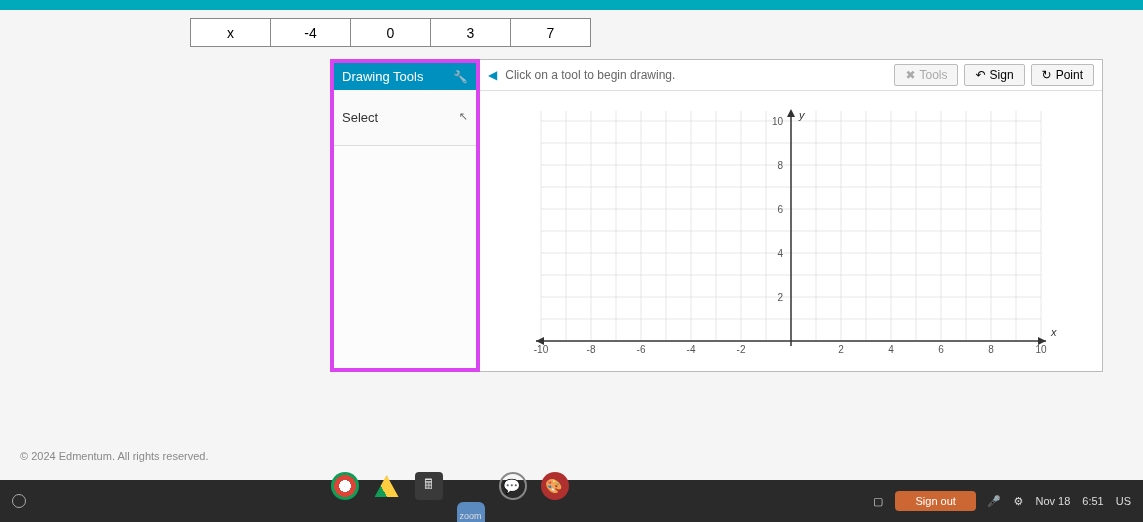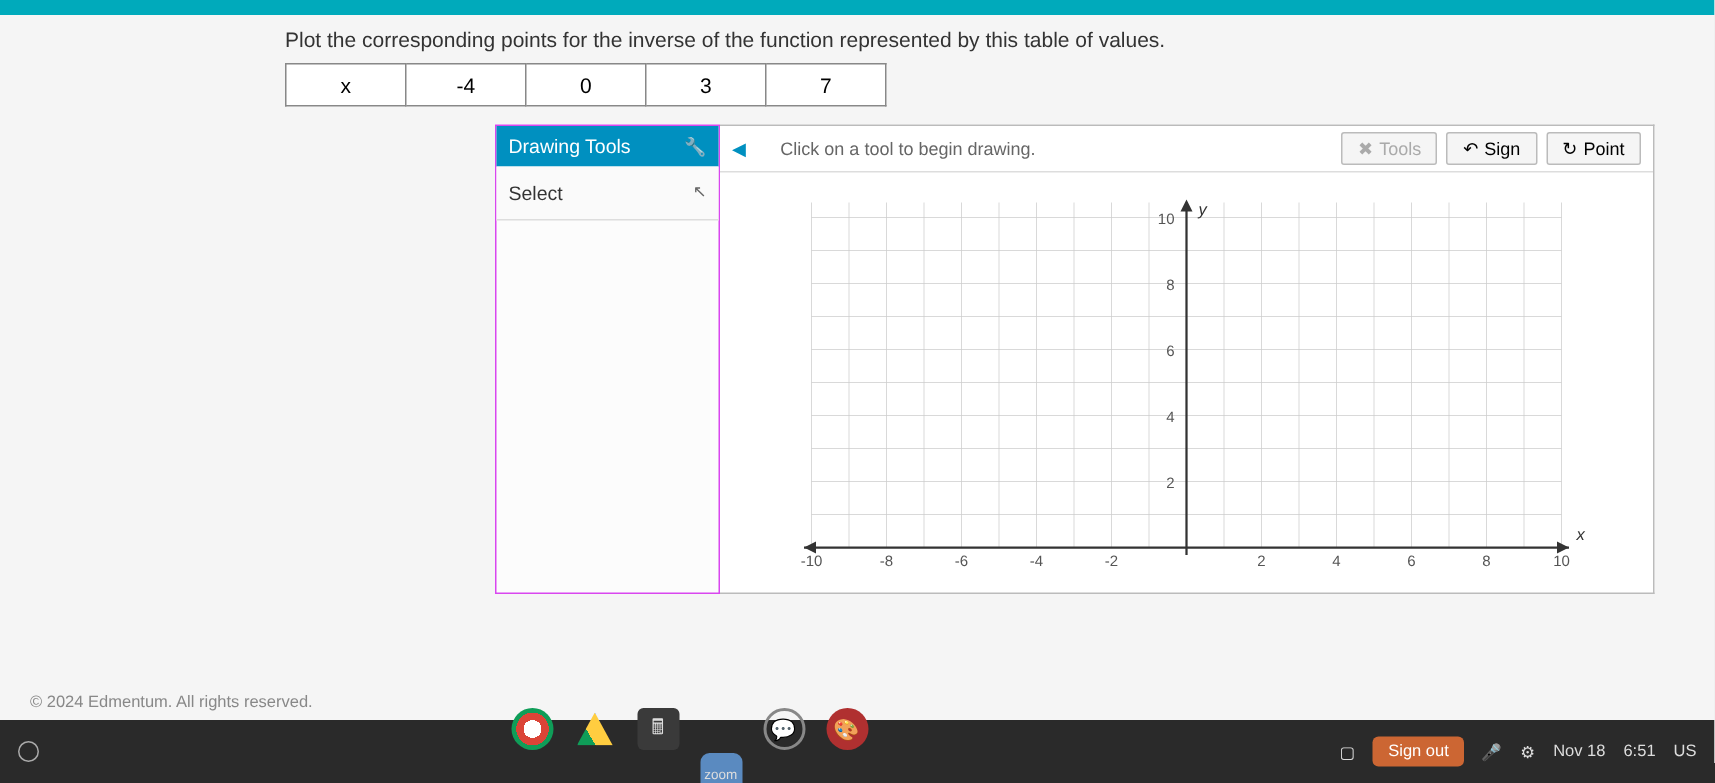--- a/index.html
+++ b/index.html
@@ -37,39 +37,39 @@
       text-align: center;
       font-size: 14px;
       background: #fff;
     }
     .workspace {
       display: flex;
       margin-left: 140px;
     }
     .tools-panel {
       width: 150px;
-      border: 1px solid #d946ef;
+      border: 4px solid #d946ef;
       background: #fcfcfc;
     }
     .tools-header {
       background: #0090c0;
       color: #fff;
       font-size: 13px;
       padding: 6px 8px;
       display: flex;
       justify-content: space-between;
       align-items: center;
     }
     .wrench-icon {
       color: #fff;
       font-size: 12px;
     }
     .tool-item {
       border-bottom: 1px solid #ddd;
-      padding: 10px 8px;
+      padding: 20px 8px;
       font-size: 13px;
       color: #333;
       display: flex;
       justify-content: space-between;
       background: #fafafa;
       cursor: pointer;
     }
     .tool-icon {
       font-size: 11px;
       color: #666;
@@ -89,21 +89,20 @@
     }
     .collapse-icon {
       color: #0090c0;
       font-size: 12px;
       margin-right: 8px;
     }
     .hint-text {
       font-size: 12px;
       color: #666;
       flex: 1;
-      margin-left: 15px;
     }
     .btn {
       border: 1px solid #bbb;
       background: #f5f5f5;
       padding: 3px 10px;
       font-size: 12px;
       margin-left: 6px;
       border-radius: 2px;
       cursor: pointer;
       display: flex;
@@ -117,21 +116,21 @@
       padding: 10px 30px;
     }
     svg.graph { width: 100%; height: 100%; }
     .grid-line { stroke: #ccc; stroke-width: 0.5; }
     .axis-line { stroke: #333; stroke-width: 1.5; }
     .axis-label { font-size: 10px; fill: #555; }
     .axis-name { font-size: 11px; fill: #333; font-style: italic; }
     .arrowhead { fill: #333; }
     .footer {
       position: absolute;
-      bottom: 48px;
+      bottom: 60px;
       left: 20px;
       font-size: 11px;
       color: #888;
     }
     .taskbar {
       position: absolute;
       bottom: 0;
       left: 0;
       right: 0;
       height: 42px;
@@ -149,32 +148,31 @@
       display: flex; align-items: center; justify-content: center;
       font-size: 14px; cursor: pointer;
     }
     .chrome { background: radial-gradient(circle, #fff 30%, #db4437 30%, #db4437 55%, #0f9d58 55%, #0f9d58 75%, #ffcd40 75%); }
     .drive { background: linear-gradient(60deg,#0f9d58 33%,#ffcd40 33%,#ffcd40 66%,#4285f4 66%); width:24px;height:22px; clip-path: polygon(50% 0, 100% 100%, 0 100%); border-radius:0;}
     .calc { background: #3a3a3a; border-radius: 4px; }
     .zoom-badge { background: #5a8ac0; border-radius: 6px; font-size: 9px; padding: 2px 6px; margin-top: 30px; }
     .circle-icon { border: 2px solid #888; }
     .red-circle { background: #b03030; }
     .signout-btn {
-      background: #cc6633; color: #fff; padding: 4px 10px;
+      background: #cc6633; color: #fff; padding: 4px 20px;
       border-radius: 4px; font-size: 11px; cursor: pointer;
     }
     .circle-outline { width:14px; height:14px; border:1.5px solid #aaa; border-radius:50%; }
   </style>
 </head>
 <body>
 
 <div class="topbar"></div>
 
 <div class="content">
-  <div class="instruction">Plot the corresponding points for the inverse of the function represented by this table of values.</div>
 
   <table class="data-table">
     <tbody>
         <tr>
       <td>x</td>
       <td>-4</td>
       <td>0</td>
       <td>3</td>
       <td>7</td>
     </tr>

